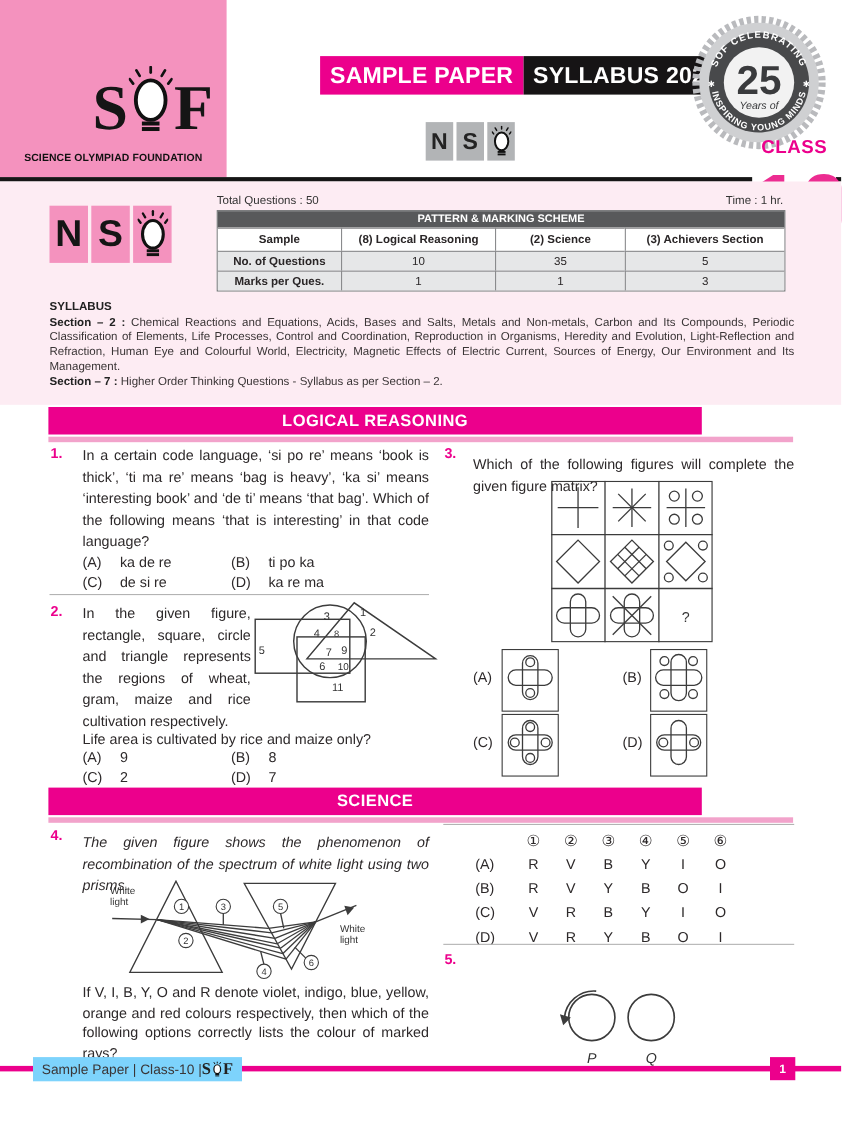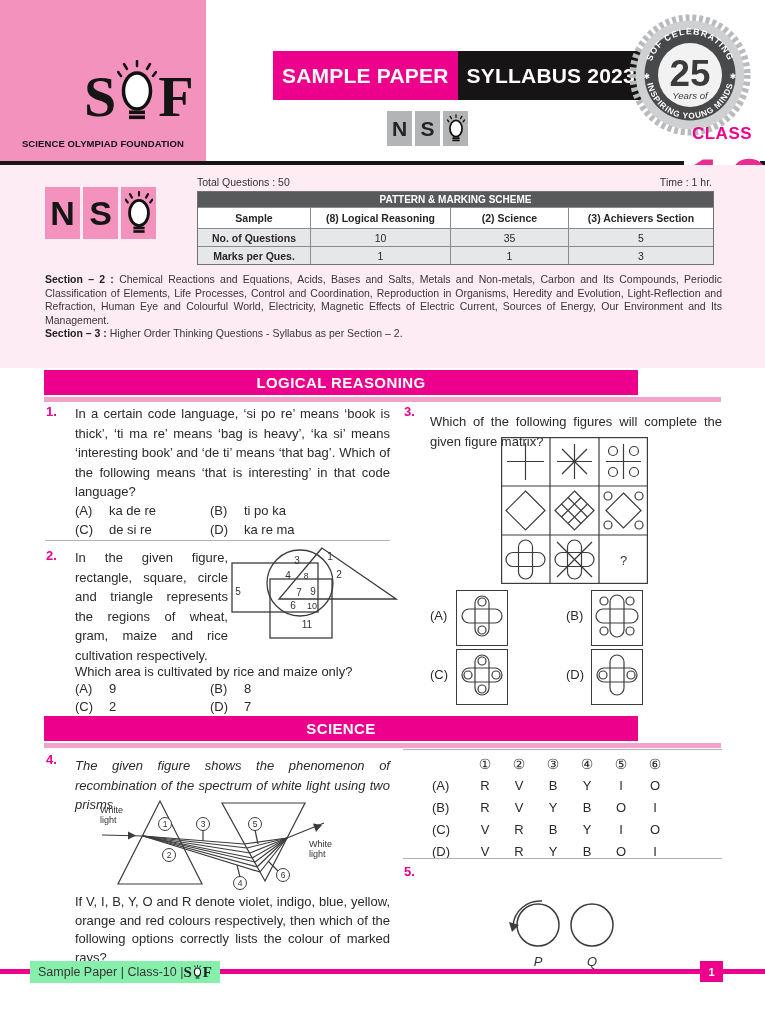--- a/index.html
+++ b/index.html
@@ -7,21 +7,21 @@
         font-family:"Liberation Sans",sans-serif;color:#2a2627;}
   .abs{position:absolute;}
   .serif{font-family:"Liberation Serif",serif;}
 
   
   .sof-block{left:0;top:0;width:206px;height:161px;background:#f492be;}
   .sof-logo{left:84px;top:60px;display:flex;align-items:flex-end;}
   .sof-letter{font-family:"Liberation Serif",serif;font-weight:bold;font-size:58px;line-height:58px;color:#151515;}
   .sof-caption{left:8px;top:138px;width:190px;text-align:center;font-size:9.5px;font-weight:bold;color:#111;letter-spacing:0.1px;}
   .topline{top:161px;height:4px;background:#161616;}
-  .sp-banner{left:273px;top:51px;height:49px;display:flex;}
+  .sp-banner{left:291px;top:51px;height:35px;display:flex;}
   .sp-left{background:#ec008c;color:#fff;font-weight:bold;font-size:21px;display:flex;align-items:center;padding:0 9px;letter-spacing:0.2px;}
   .sp-right{background:#161415;color:#fff;font-weight:bold;font-size:21px;display:flex;align-items:center;padding:0 9px;letter-spacing:0.2px;}
   .nso-c{left:387px;top:111px;display:flex;gap:3px;}
   .tile-g{width:25px;height:35px;background:#b2b4b6;display:flex;align-items:center;justify-content:center;font-weight:bold;font-size:21px;color:#232323;}
   .class-word{left:686px;top:124px;width:72px;text-align:center;color:#ec008c;font-weight:bold;font-size:17px;letter-spacing:0.5px;}
   .class-num{left:684px;top:142px;width:76px;height:93px;background:#fff;color:#ec2c91;font-weight:bold;
              font-size:78px;line-height:88px;text-align:center;border-bottom:2px solid #4a4a4a;}
 
   
   .band{left:0;top:165px;width:765px;height:203px;background:#fdecf3;}
@@ -52,21 +52,21 @@
   .optrow{display:flex;font-size:13px;color:#2d292a;}
   .opt{display:flex;width:135px;}
   .opt.second{width:auto;}
   .optl{width:34px;flex:none;}
   .divider{height:1px;background:#b3b3b3;}
   .figbox{border:1.4px solid #3c3c3c;background:#fff;}
   svg text{font-family:"Liberation Sans",sans-serif;}
 
   
   .fline{left:0;top:969px;width:765px;height:5px;background:#ec008c;}
-  .ftext{left:30px;top:961px;background:#86efac;padding:0 8px;font-size:12.5px;color:#3a3637;display:flex;align-items:center;height:22px;}
+  .ftext{left:30px;top:961px;background:#7dd3fc;padding:0 8px;font-size:12.5px;color:#3a3637;display:flex;align-items:center;height:22px;}
   .fsof{font-family:"Liberation Serif",serif;font-weight:bold;font-size:15px;color:#222;}
   .fpage{left:700px;top:961px;width:23px;height:21px;background:#ec008c;color:#fff;font-weight:bold;font-size:11px;
          display:flex;align-items:center;justify-content:center;}
 </style>
 </head>
 <body>
 
 <div class="page">
 
   <div class="abs sof-block">
@@ -178,22 +178,23 @@
     <div class="pcell pdata">10</div>
     <div class="pcell pdata">35</div>
     <div class="pcell pdata">5</div>
     <div class="pcell pdata plabel first">Marks per Ques.</div>
     <div class="pcell pdata">1</div>
     <div class="pcell pdata">1</div>
     <div class="pcell pdata">3</div>
   </div>
 
   <div class="abs syllabus">
+    <div><b>SYLLABUS</b></div>
     <div><b>Section – 2 :</b> <span>Chemical Reactions and Equations, Acids, Bases and Salts, Metals and Non-metals, Carbon and Its Compounds, Periodic Classification of Elements, Life Processes, Control and Coordination, Reproduction in Organisms, Heredity and Evolution, Light-Reflection and Refraction, Human Eye and Colourful World, Electricity, Magnetic Effects of Electric Current, Sources of Energy, Our Environment and Its Management.</span></div>
-    <div><b>Section – 3 :</b> <span>Higher Order Thinking Questions - Syllabus as per Section – 2.</span></div>
+    <div><b>Section – 7 :</b> <span>Higher Order Thinking Questions - Syllabus as per Section – 2.</span></div>
   </div>
 
   <div class="abs banner" style="top:370px;">LOGICAL REASONING</div>
   <div class="abs strip" style="top:397px;"></div>
 
   <div class="abs qnum" style="left:46px;top:404px;">1.</div>
   <div class="abs qtext" style="left:75px;top:404px;width:315px;">In a certain code language, ‘si po re’ means ‘book is thick’, ‘ti ma re’ means ‘bag is heavy’, ‘ka si’ means ‘interesting book’ and ‘de ti’ means ‘that bag’. Which of the following means ‘that is interesting’ in that code language?</div>
   <div class="abs optrow" style="left:75px;top:503px;width:315px;">
     <div class="opt">
         <span class="optl">(A)</span>
@@ -232,21 +233,21 @@
         <text x="10" y="52">5</text>
         <text x="65" y="66">6</text>
         <text x="71" y="53">7</text>
         <text x="78" y="36" font-size="8.5">8</text>
         <text x="85" y="52">9</text>
         <text x="84" y="66" font-size="9">10</text>
         <text x="79" y="85">11</text>
       </g>
     </svg>
   </div>
-  <div class="abs qtext" style="left:75px;top:662px;width:315px;text-align:left;">Which area is cultivated by rice and maize only?</div>
+  <div class="abs qtext" style="left:75px;top:662px;width:315px;text-align:left;">Life area is cultivated by rice and maize only?</div>
   <div class="abs optrow" style="left:75px;top:681px;width:315px;">
     <div class="opt">
         <span class="optl">(A)</span>
         <span>9</span>
       </div>
     <div class="opt second">
         <span class="optl">(B)</span>
         <span>8</span>
       </div>
   </div>

